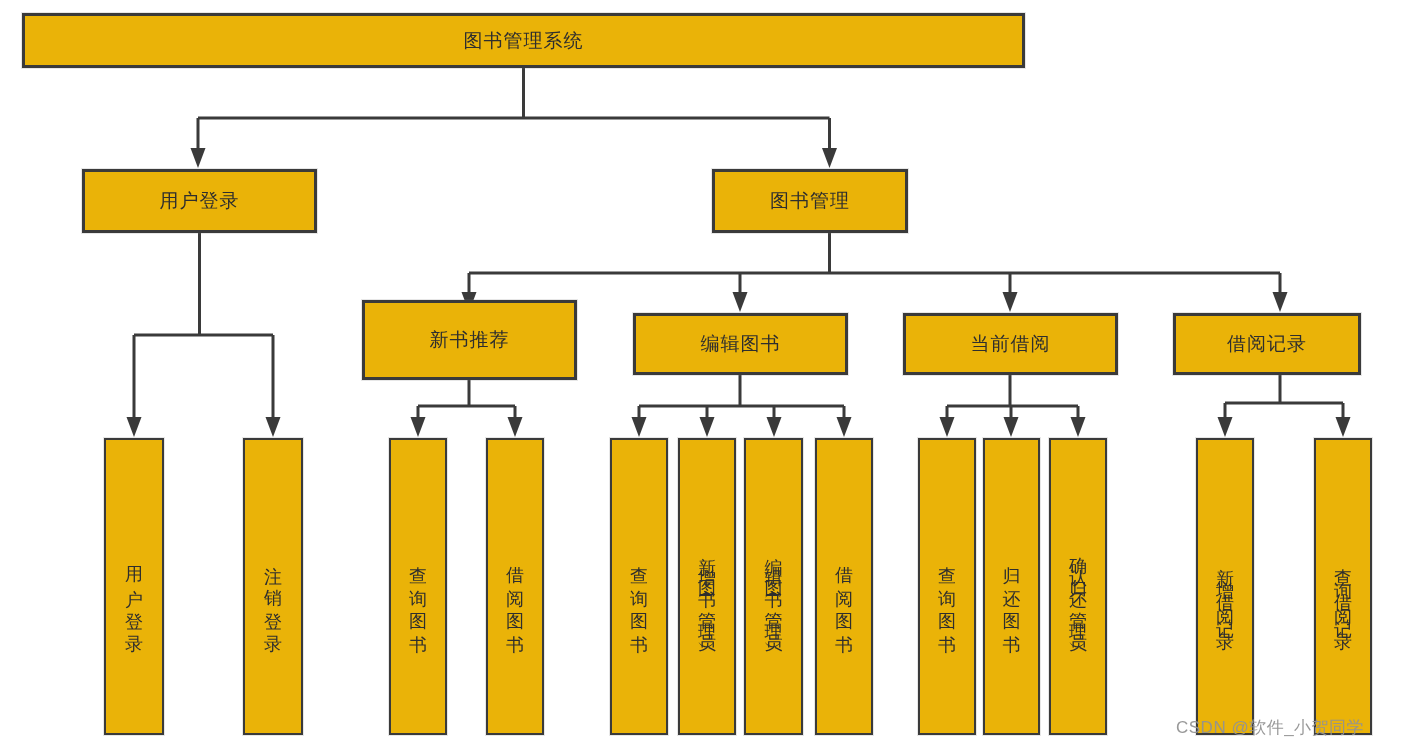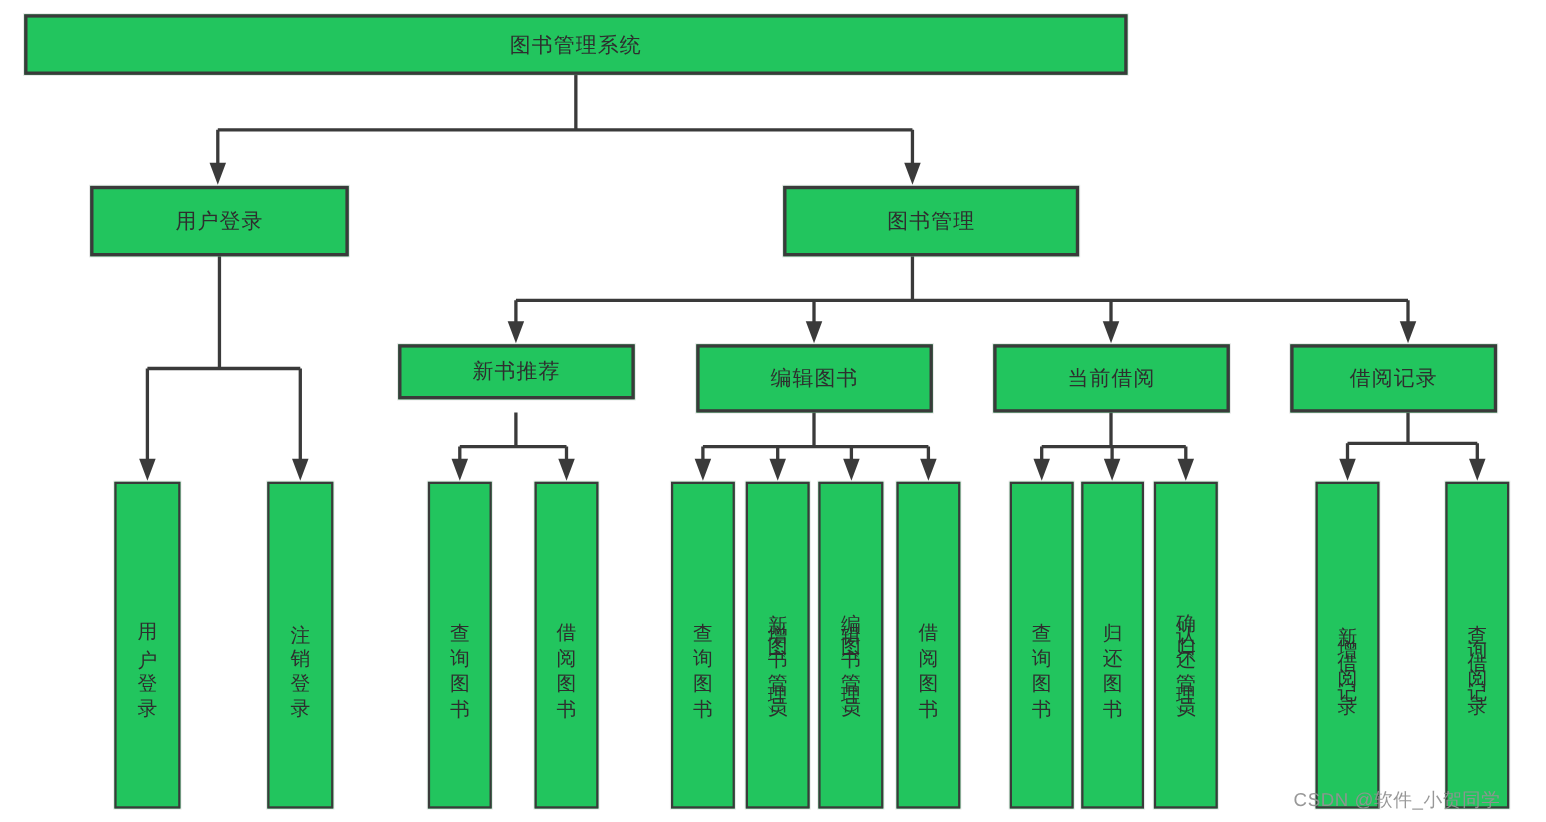--- a/index.html
+++ b/index.html
@@ -10,31 +10,31 @@
     font-family:"Liberation Sans","DejaVu Sans",sans-serif;
     overflow:hidden;
   }
   svg.connectors{
     position:absolute;left:0;top:0;width:1405px;height:747px;
     pointer-events:none;
   }
   .box{
     position:absolute;
     box-sizing:border-box;
-    background:#22c55e;
+    background:#eab308;
     border:3px solid #3a3a3a;
     display:flex;align-items:center;justify-content:center;
     color:#2e2e2e;
     box-shadow:0 0 0 1px rgba(120,120,120,0.18);
   }
   .box.h{ font-size:19px; letter-spacing:1px; }
   .box.root{ left:22px; top:13px; width:1003px; height:55px; }
   .box.l2a{ left:82px;  top:169px; width:235px; height:64px; }
-  .box.l2b{ left:712px; top:169px; width:269px; height:64px; }
-  .box.l3a{ left:362px;  top:313px; width:215px; height:50px;font-family:Liberation Serif, serif; }
+  .box.l2b{ left:712px; top:169px; width:196px; height:64px; }
+  .box.l3a{ left:362px;  top:300px; width:215px; height:80px;font-family:Liberation Serif, serif; }
   .box.l3b{ left:633px;  top:313px; width:215px; height:62px; }
   .box.l3c{ left:903px;  top:313px; width:215px; height:62px; }
   .box.l3d{ left:1173px; top:313px; width:188px; height:62px; }
   .box.leaf{
     top:438px; height:297px;
     border-width:2.5px;
     font-size:18px;
   }
   .box.leaf span{
     writing-mode:vertical-rl;

